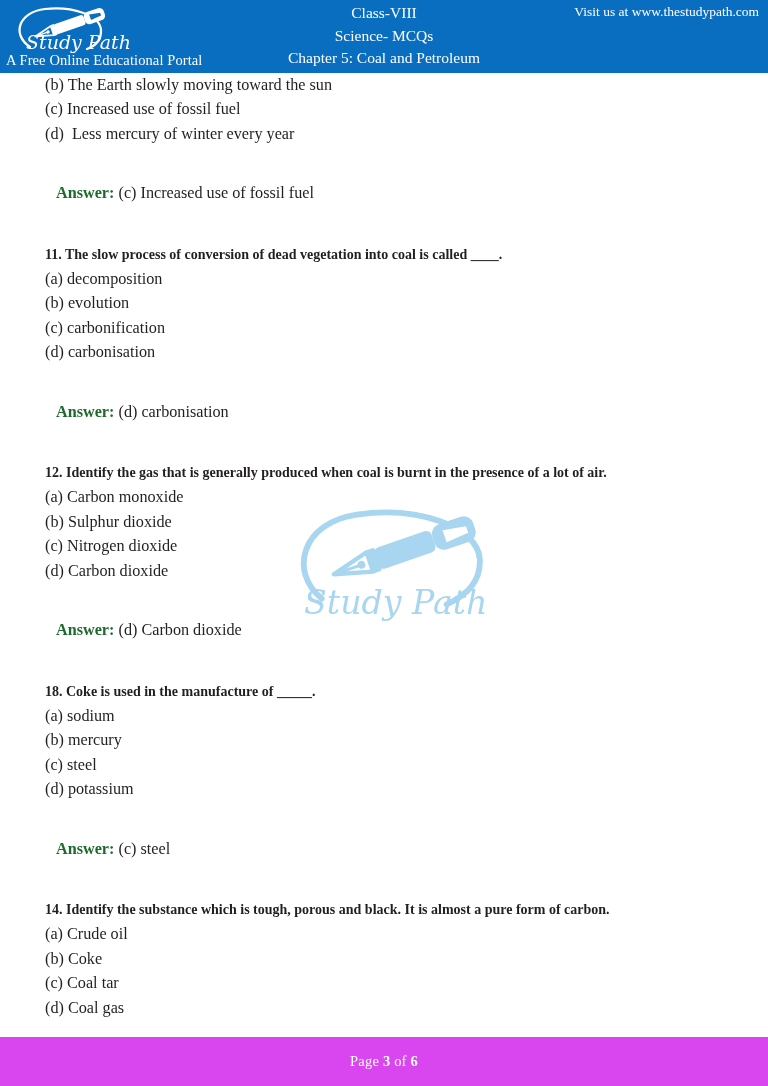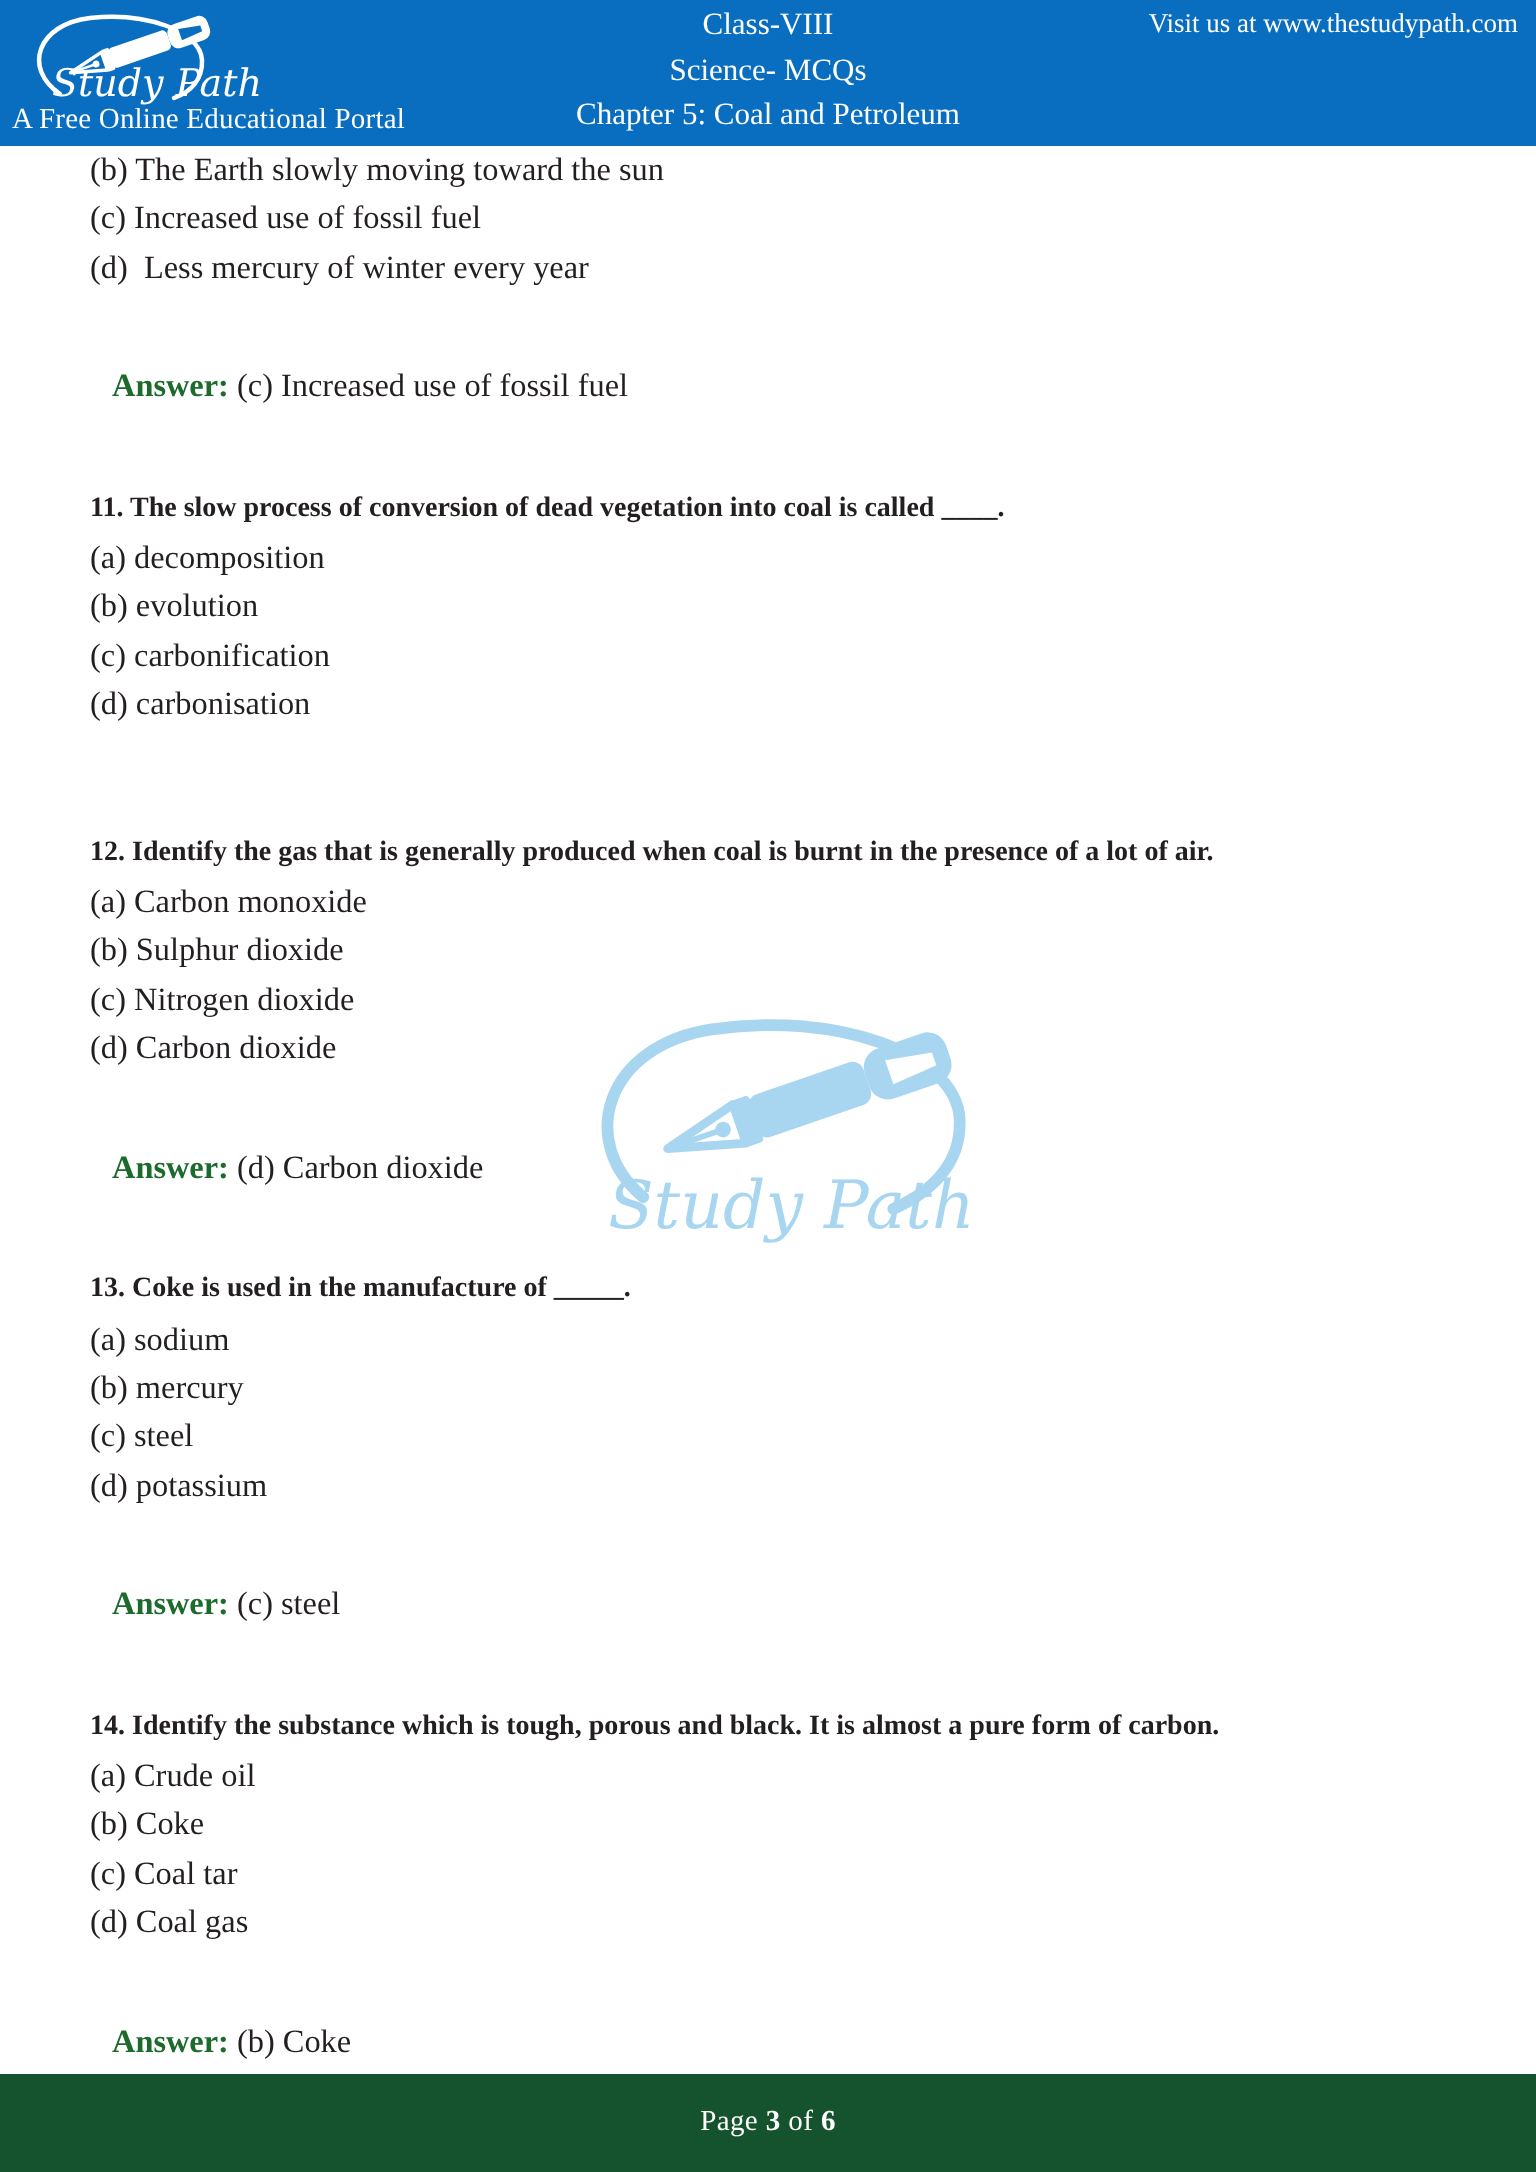--- a/index.html
+++ b/index.html
@@ -125,21 +125,21 @@
   .spacer-sm { height: 24px; }
   .spacer-md { height: 26px; }
 
   
   .footer {
     position: absolute;
     left: 0;
     bottom: 0;
     width: 768px;
     height: 49px;
-    background: #14532d;
+    background: #d946ef;
     color: #ffffff;
     display: flex;
     align-items: center;
     justify-content: center;
   }
   .footer-text {
     font-size: 14.5px;
     letter-spacing: 0.2px;
   }
   .footer-text b { font-weight: bold; }
@@ -206,38 +206,39 @@
 
   <div class="spacer-md"></div>
 
   <div class="block">
     <p class="q-text">11. The slow process of conversion of dead vegetation into coal is called ____.</p>
     <p class="opt">(a) decomposition</p>
     <p class="opt">(b) evolution</p>
     <p class="opt">(c) carbonification</p>
     <p class="opt">(d) carbonisation</p>
     <div class="spacer-sm"></div>
+    <p class="ans"><span class="ans-label">Answer:</span><span> (d) carbonisation</span></p>
   </div>
 
   <div class="spacer-md"></div>
 
   <div class="block">
     <p class="q-text">12. Identify the gas that is generally produced when coal is burnt in the presence of a lot of air.</p>
     <p class="opt">(a) Carbon monoxide</p>
     <p class="opt">(b) Sulphur dioxide</p>
     <p class="opt">(c) Nitrogen dioxide</p>
     <p class="opt">(d) Carbon dioxide</p>
     <div class="spacer-sm"></div>
     <p class="ans"><span class="ans-label">Answer:</span><span> (d) Carbon dioxide</span></p>
   </div>
 
   <div class="spacer-md"></div>
 
   <div class="block">
-    <p class="q-text">13. Coke is used in the manufacture of _____.</p>
+    <p class="q-text">18. Coke is used in the manufacture of _____.</p>
     <p class="opt">(a) sodium</p>
     <p class="opt">(b) mercury</p>
     <p class="opt">(c) steel</p>
     <p class="opt">(d) potassium</p>
     <div class="spacer-sm"></div>
     <p class="ans"><span class="ans-label">Answer:</span><span> (c) steel</span></p>
   </div>
 
   <div class="spacer-md"></div>
 

